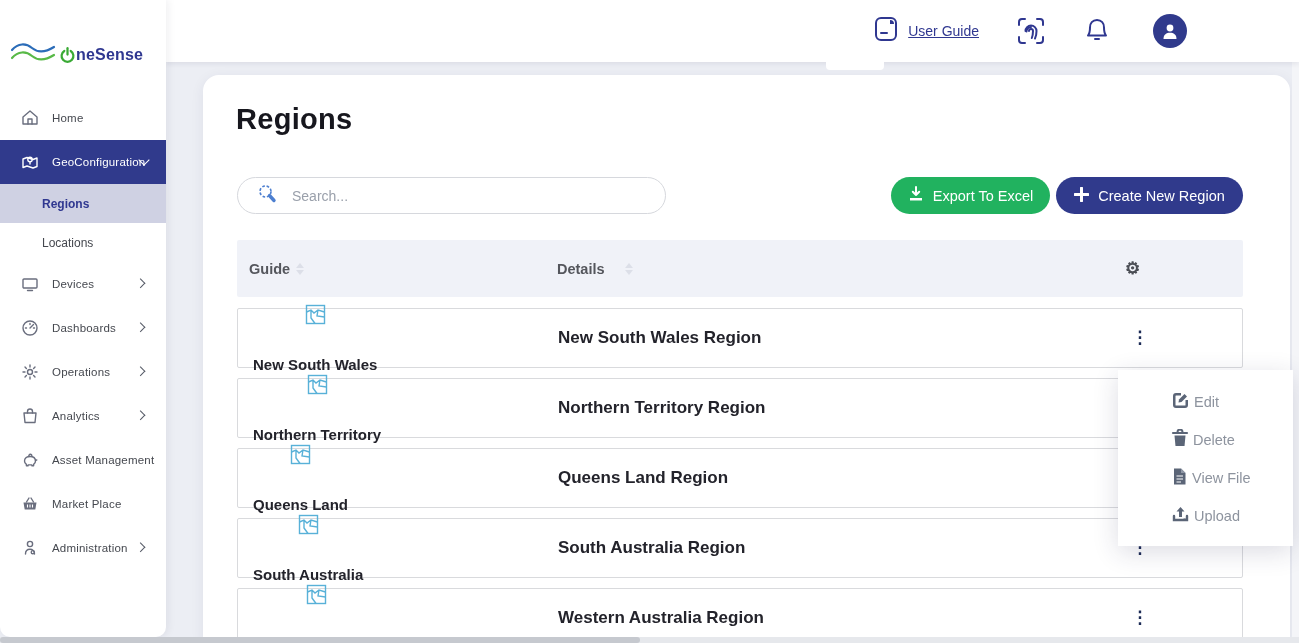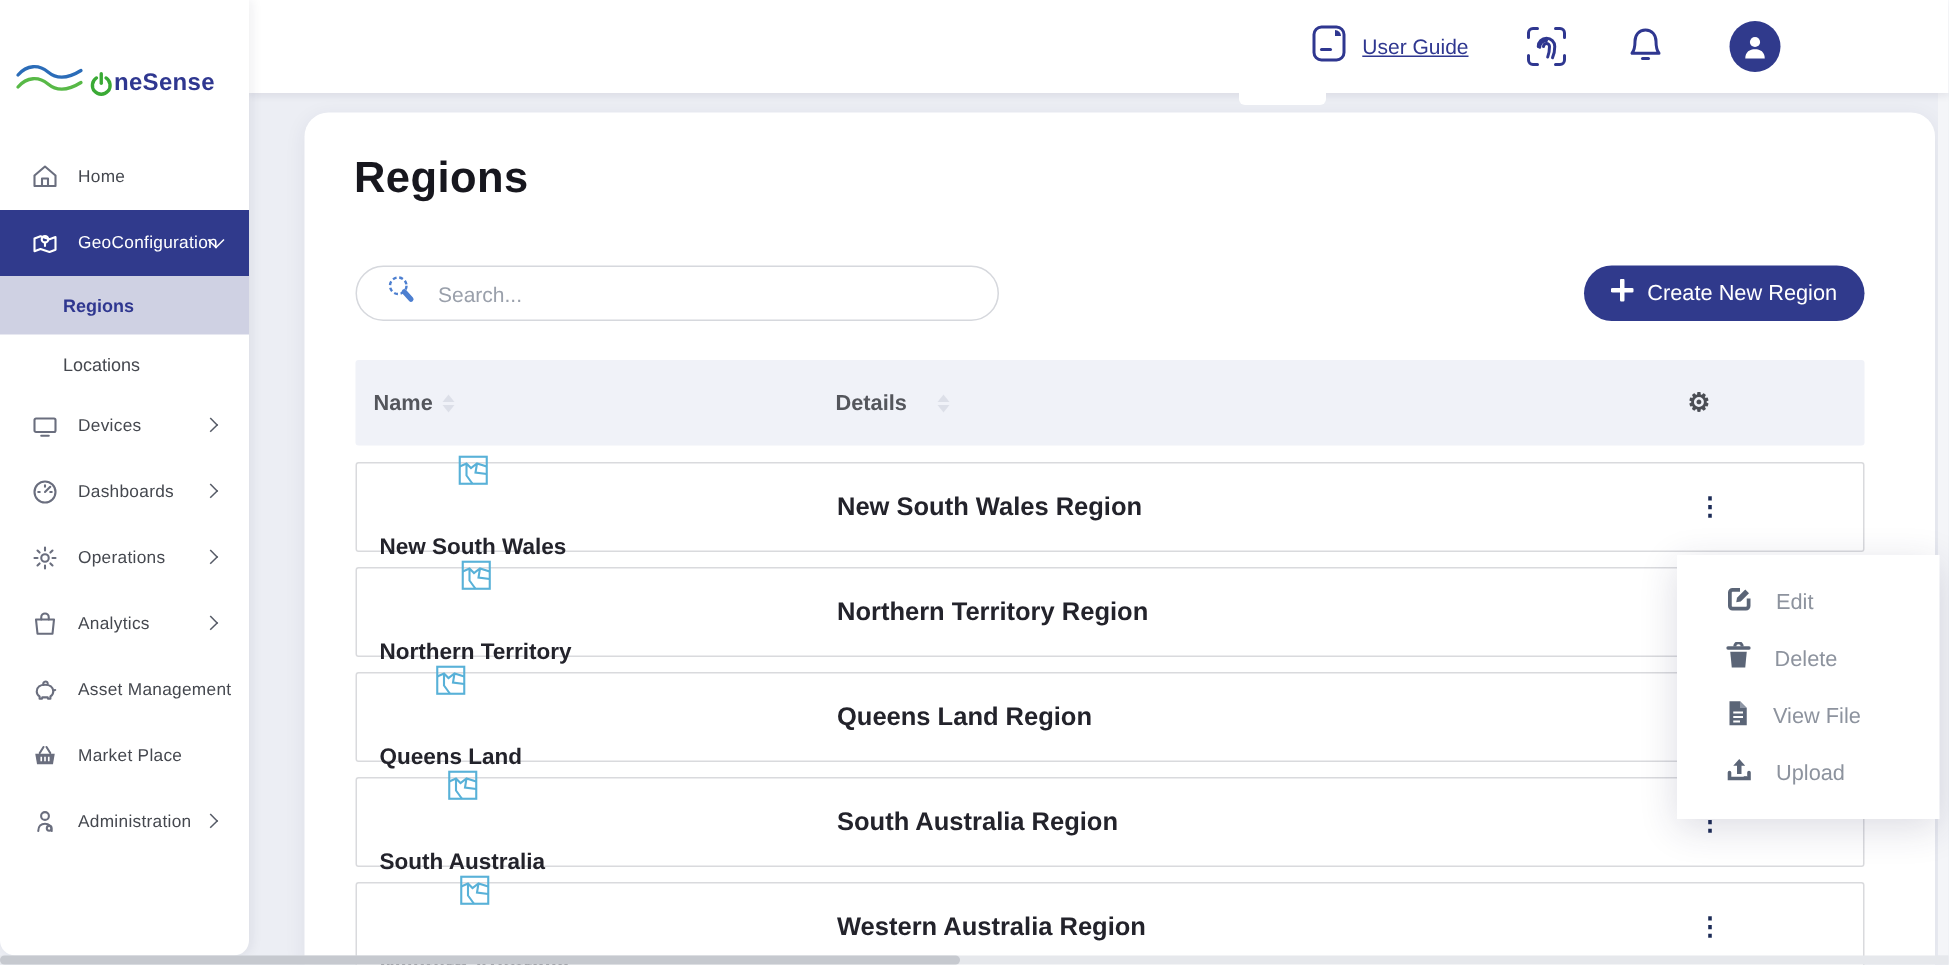--- a/index.html
+++ b/index.html
@@ -67,21 +67,21 @@
   .row { position:absolute; left:34px; width:1006px; height:60px; background:#fff; border:1px solid #d9dadd;
          border-radius:2px; display:flex; align-items:center; }
   .row-name { position:absolute; left:15px; display:flex; align-items:center; gap:28px; font-size:15px; font-weight:600; color:#23232b;flex-direction:column; }
   .row-details { position:absolute; left:320px; font-size:17px; font-weight:600; color:#23232b; }
   .kebab { position:absolute; left:888px; width:28px; text-align:center; font-size:17px; font-weight:bold; color:#1c2b56;
            cursor:pointer; letter-spacing:0; line-height:10px; }
 
   
   .ctx-menu { position:absolute; left:1118px; top:370px; width:175px; height:176px; background:#ffffff; z-index:40;
               box-shadow:0 6px 24px rgba(40,40,80,.16); padding-top:13px; }
-  .ctx-item { height:38px; display:flex; align-items:center; padding-left:32px; gap:15px; cursor:pointer; }
+  .ctx-item { height:38px; display:flex; align-items:center; padding-left:32px; gap:4px; cursor:pointer;margin-left:21px; }
   .ctx-item span.lbl { font-size:14.5px; color:#8d939e; }
 
   
   .hscroll { position:absolute; left:0; top:637px; width:1299px; height:6px; background:#e6e8ec; z-index:50; }
   .hthumb { position:absolute; left:0; top:0; width:640px; height:6px; background:#c6c9cf; border-radius:3px; }
   .vscroll { position:absolute; left:1292px; top:62px; width:7px; height:575px; background:#f4f5f8; z-index:15; }
 </style>
 </head>
 <body>
 
@@ -265,33 +265,42 @@
   <div class="search-wrap">
     <span>
       <svg width="22" height="22" viewBox="0 0 22 22" fill="none">
         <circle cx="9.5" cy="8.5" r="5.5" stroke="#4d7fd0" stroke-width="1.6" stroke-dasharray="2.6 1.8"></circle>
         <path d="M13.5 12.5 L18 17.5" stroke="#4d7fd0" stroke-width="3.4" stroke-linecap="round"></path>
       </svg>
     </span>
     <input type="text" placeholder="Search..." style="">
   </div>
 
+  <button class="btn btn-export">
+    <span>
+      <svg width="16" height="16" viewBox="0 0 16 16">
+          <path d="M8 1 V9 M8 9 L4.8 5.8 M8 9 L11.2 5.8" stroke="#fff" stroke-width="2" fill="none" stroke-linecap="round" stroke-linejoin="round"></path>
+          <path d="M2 12 H14 V14.5 H2 Z" fill="#fff"></path>
+        </svg>
+    </span>
+    <span>Export To Excel</span>
+  </button>
 
   <button class="btn btn-create">
     <span>
       <svg width="15" height="15" viewBox="0 0 15 15">
           <path d="M7.5 1 V14 M1 7.5 H14" stroke="#fff" stroke-width="3" stroke-linecap="round"></path>
         </svg>
     </span>
     <span>Create New Region</span>
   </button>
 
   <div class="thead">
     <span class="th th-name">
-      <span>Name</span>
+      <span>Guide</span>
       <span class="sort">
           <b class="up"></b>
           <b class="dn"></b>
         </span>
     </span>
     <span class="th th-details">
       <span>Details</span>
       <span class="sort">
           <b class="up"></b>
           <b class="dn"></b>

